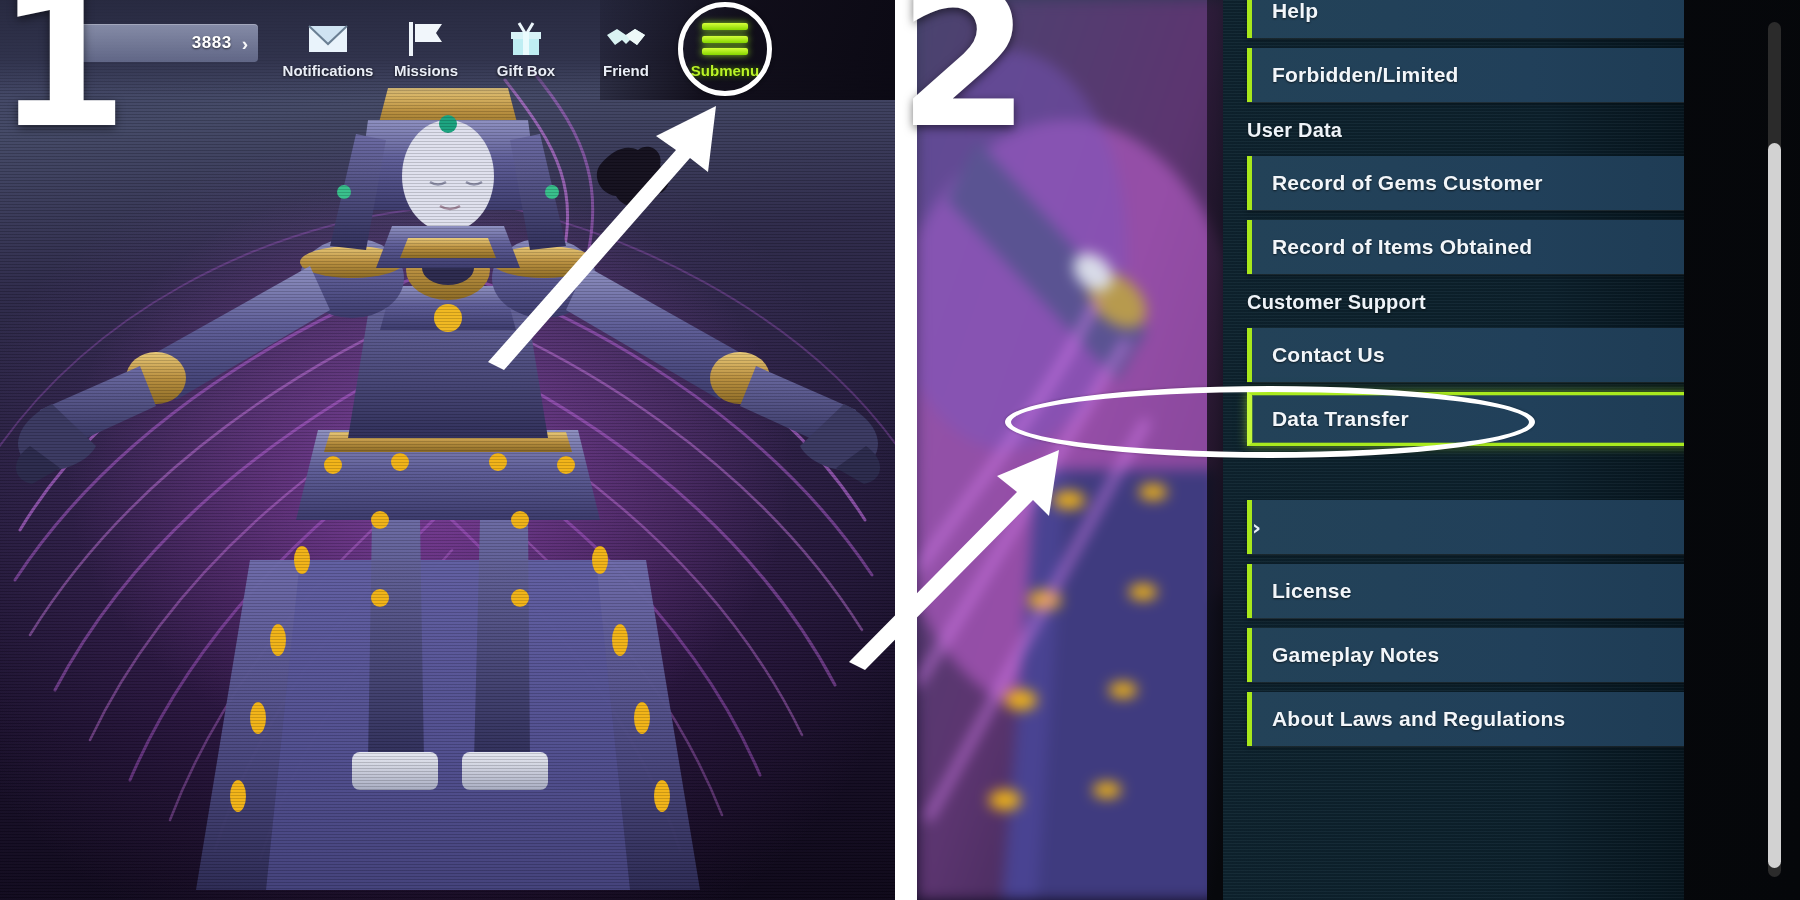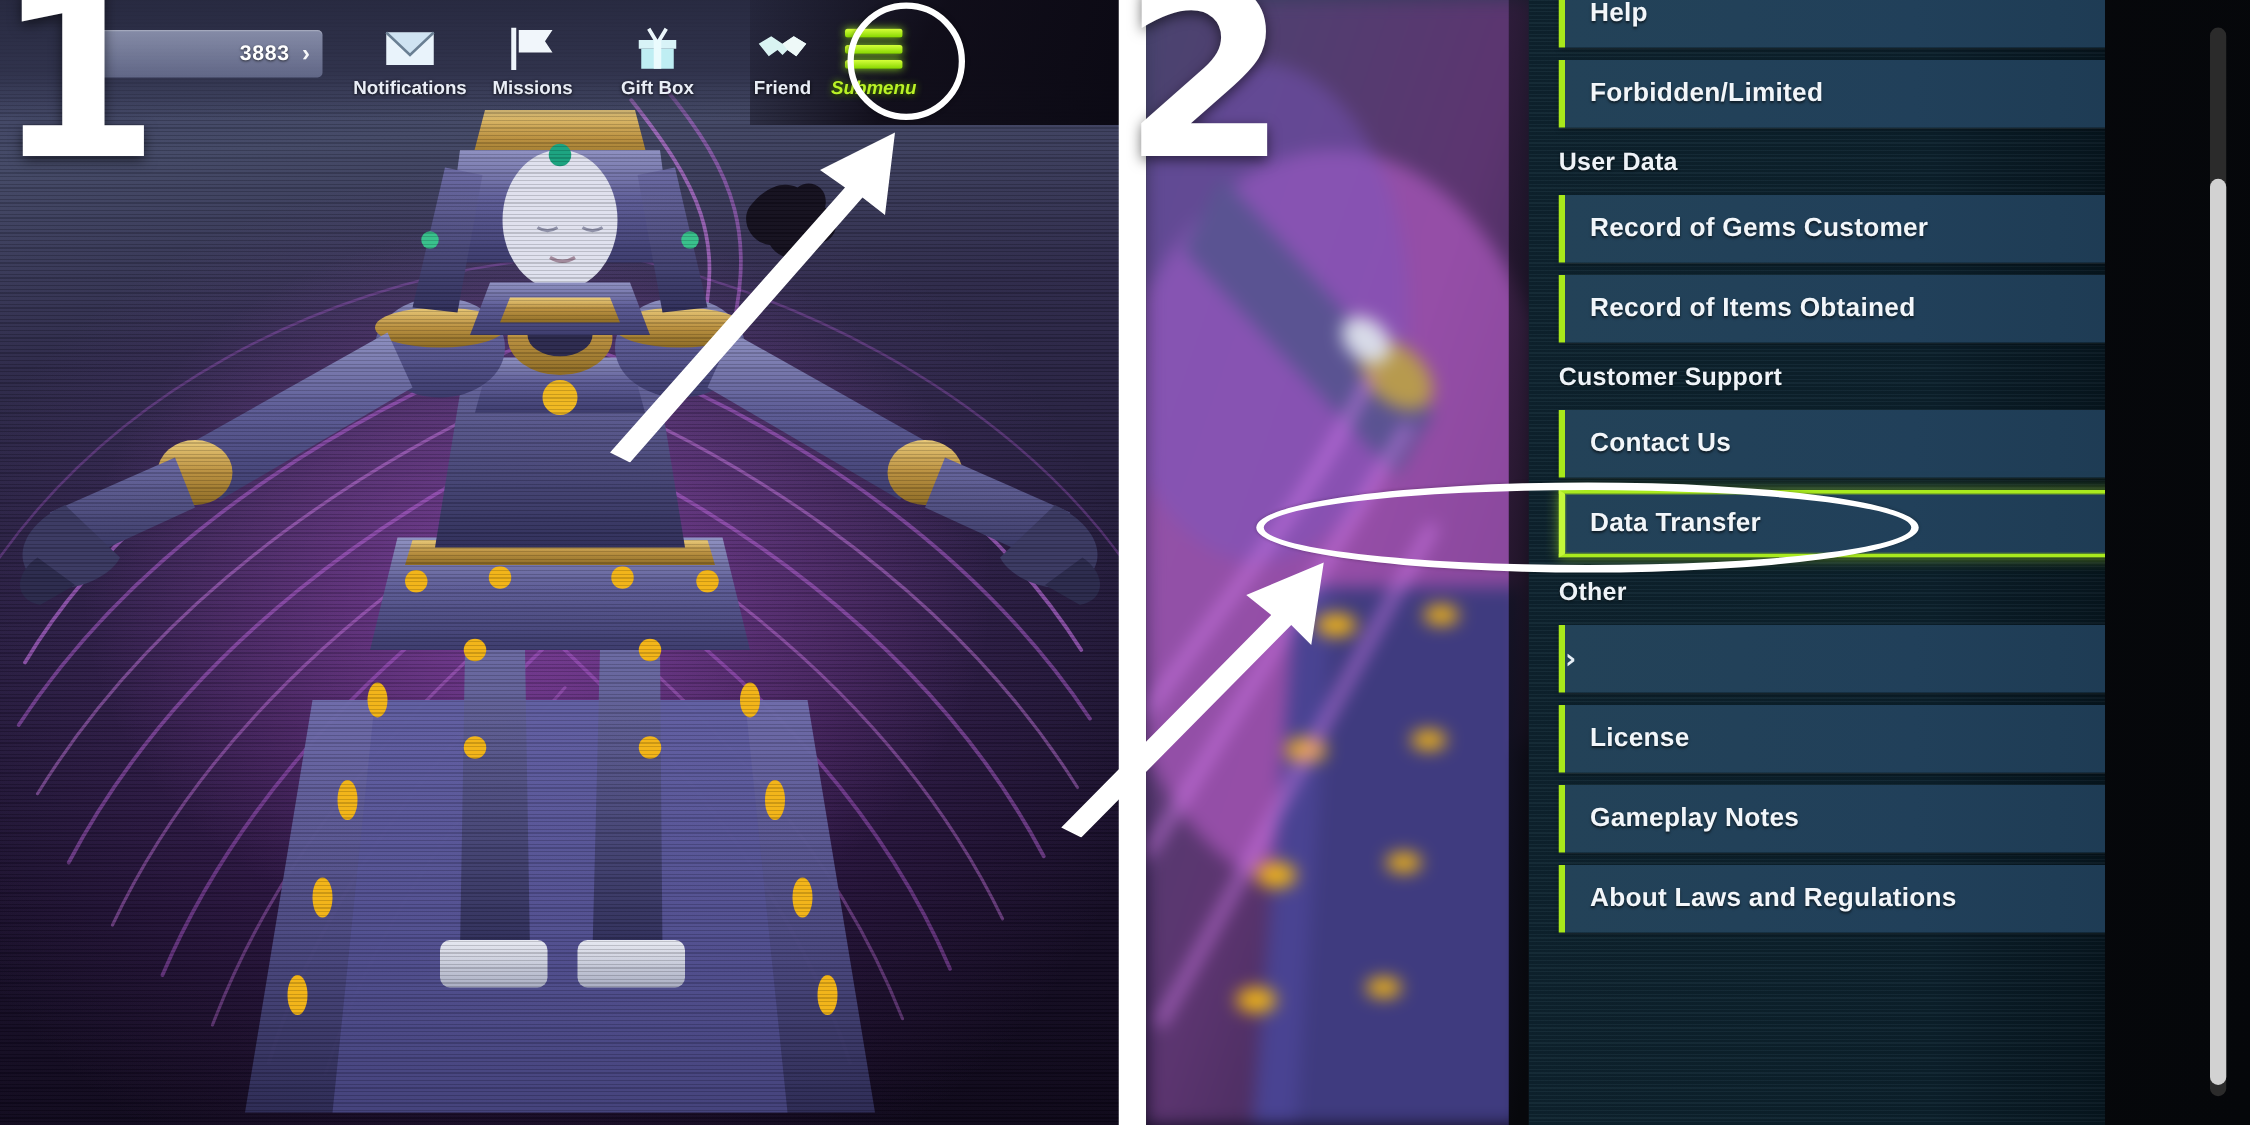--- a/index.html
+++ b/index.html
@@ -363,21 +363,21 @@
     <div class="navitem" id="nav-friend" style="left:578px;">
       <div class="ico">
         <svg width="44" height="32" viewBox="0 0 44 32">
           <path d="M3,12 L13,6 L22,12 L31,6 L41,12 L33,22 L26,17 L22,21 L18,17 L11,22 Z" fill="#d9f3f2"></path>
           <path d="M22,12 L31,6 L41,12 L33,22 L26,17 Z" fill="#eef9f8"></path>
         </svg>
       </div>
       <div class="lbl">Friend</div>
     </div>
 
-    <div class="navitem" id="nav-submenu" style="left:651px;font-style:italic;">
+    <div class="navitem" id="nav-submenu" style="left:677px;">
       <div class="ico">
         <div class="hamb">
             <i></i>
             <i></i>
             <i></i>
           </div>
       </div>
       <div class="lbl">Submenu</div>
     </div>
 
@@ -455,21 +455,20 @@
     <div class="m-head" style="top:286px;">Customer Support</div>
     <div class="m-row" style="top:328px;">
       <span class="m-lbl">Contact Us</span>
       <span class="m-chev">›</span>
     </div>
     <div class="m-row selected" style="top:392px;">
       <span class="m-lbl">Data Transfer</span>
       <span class="m-chev">›</span>
     </div>
 
-    <div class="m-head" style="top:458px;">Other</div>
     <div class="m-row" style="top:500px;">
       <span class="m-chev">›</span>
     </div>
     <div class="m-row" style="top:564px;">
       <span class="m-lbl">License</span>
       <span class="m-chev">›</span>
     </div>
     <div class="m-row" style="top:628px;">
       <span class="m-lbl">Gameplay Notes</span>
       <span class="m-chev">›</span>

